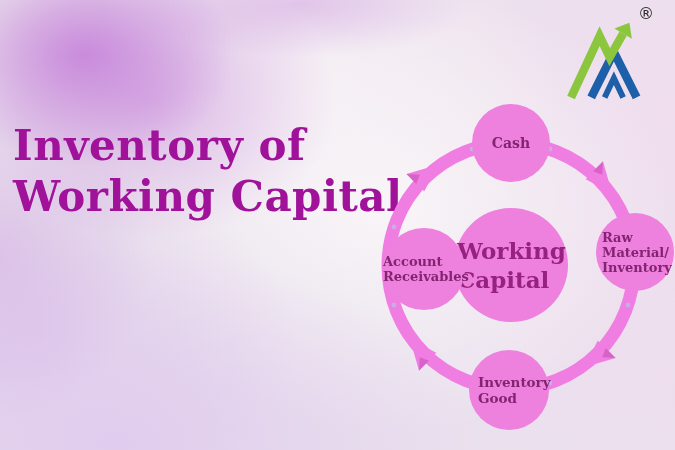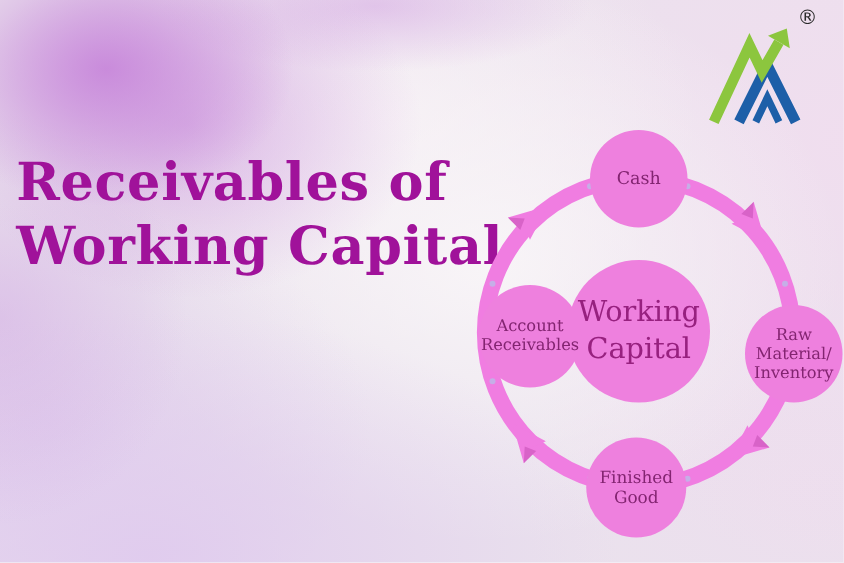--- a/index.html
+++ b/index.html
@@ -38,40 +38,40 @@
     font-family:"DejaVu Sans", sans-serif;
     font-size:16px;color:#2b2b2b;font-weight:normal;
   }
 
   
   .ring-svg{position:absolute;left:0;top:0;}
   .node{
     position:absolute;border-radius:50%;
     background:#ee80de;
     display:flex;align-items:center;justify-content:center;
-    text-align:center;font-weight:normal;color:#832471;
+    font-weight:bold;color:#832471;
   }
   .node span{display:block;}
   .node-cash     {left:472px;top:104px;width:78px;height:78px;font-size:14px;}
-  .node-raw      {left:596px;top:244px;width:78px;height:78px;font-size:13px;line-height:15px;}
+  .node-raw      {left:596px;top:213px;width:78px;height:78px;font-size:13px;line-height:15px;}
   .node-raw span {width:66px;}
   .node-finished {left:469px;top:350px;width:80px;height:80px;font-size:13.5px;line-height:16px;}
   .node-finished span{width:62px;}
   .node-account  {left:347px;top:228px;width:82px;height:82px;font-size:13px;line-height:15px;margin-left:36px;}
   .node-account span{width:82px;}
   .node-center   {left:454px;top:208px;width:114px;height:114px;font-size:23px;line-height:29px;color:#97217f;}
   .node-center span{width:108px;}
 </style>
 </head>
 <body>
 
 <div class="stage">
 
   <h1 class="title">
-    <span>Receivables of</span>
+    <span>Inventory of</span>
     <span>Working Capital</span>
   </h1>
 
   <div class="logo">
     <svg width="84" height="90" viewBox="0 0 100 100">
 
       <polyline points="30,97 57,43 84,97" fill="none" stroke="#1d5fa8" stroke-width="10"></polyline>
       <polyline points="46,97 57,74 68,97" fill="none" stroke="#1d5fa8" stroke-width="7"></polyline>
 
       <polyline points="6,97 40,24 52,49 68,21" fill="none" stroke="#8cc63e" stroke-width="10"></polyline>
@@ -115,19 +115,19 @@
   <div class="node node-center">
     <span>Working Capital</span>
   </div>
   <div class="node node-cash">
     <span>Cash</span>
   </div>
   <div class="node node-raw">
     <span>Raw Material/ Inventory</span>
   </div>
   <div class="node node-finished">
-    <span>Finished Good</span>
+    <span>Inventory Good</span>
   </div>
   <div class="node node-account">
     <span>Account Receivables</span>
   </div>
 
 </div>
 
 </body></html>

